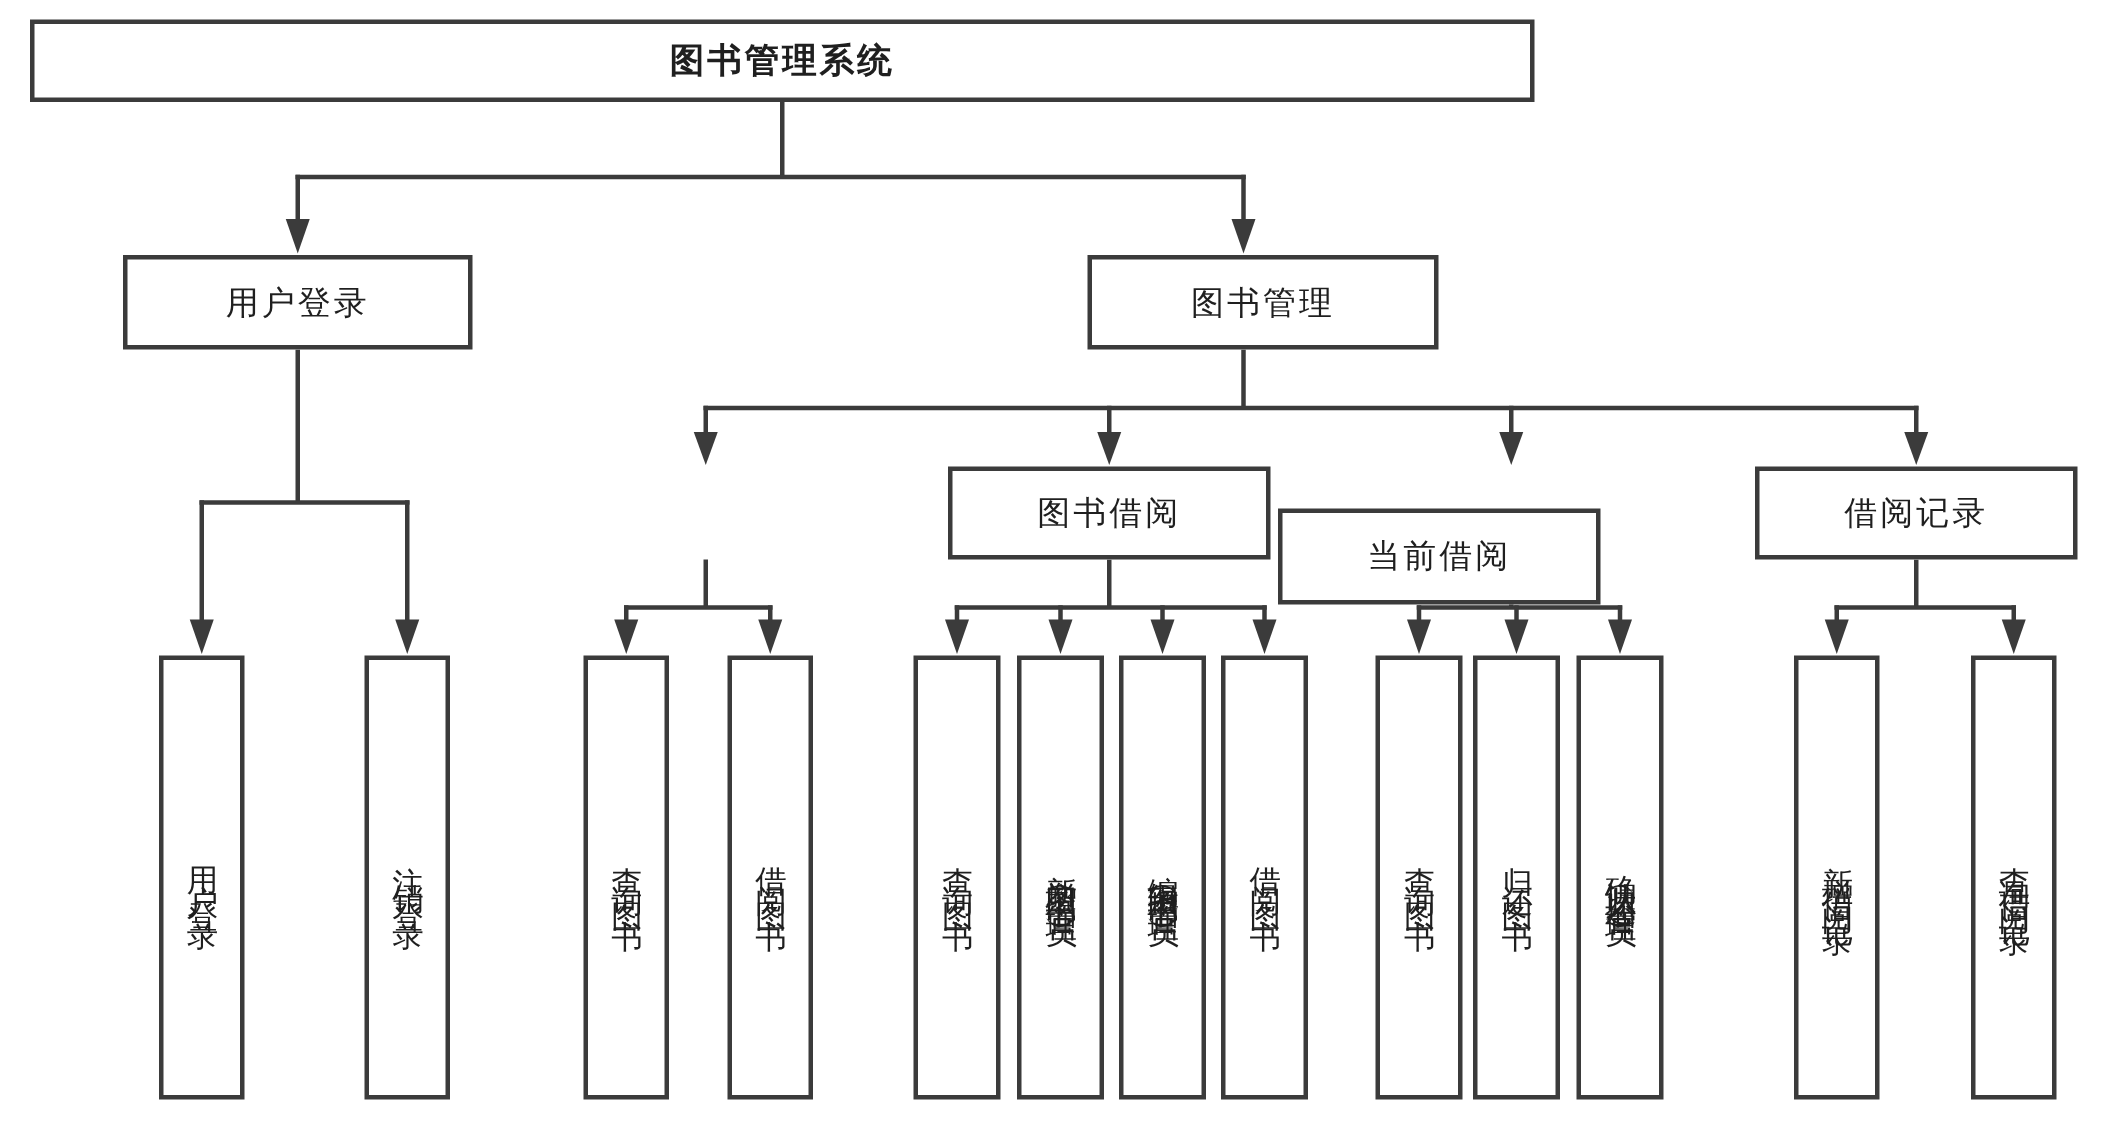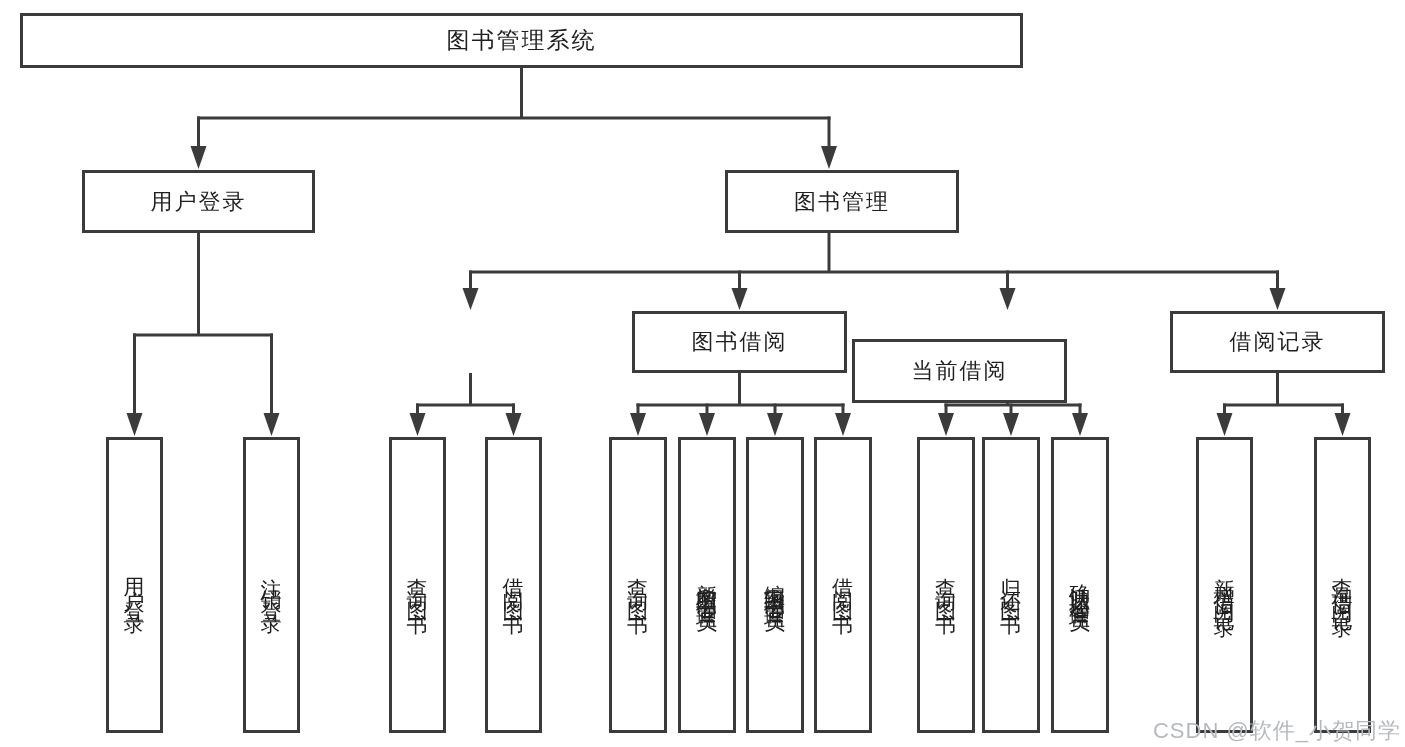--- a/index.html
+++ b/index.html
@@ -86,21 +86,21 @@
     <line x1="1011" y1="403.5" x2="1011" y2="416" fill="none"></line>
     <polygon points="1003,413 1019,413 1011,436" stroke="none"></polygon>
     <line x1="1080" y1="403.5" x2="1080" y2="416" fill="none"></line>
     <polygon points="1072,413 1088,413 1080,436" stroke="none"></polygon>
     <line x1="1224.5" y1="403.5" x2="1224.5" y2="416" fill="none"></line>
     <polygon points="1216.5,413 1232.5,413 1224.5,436" stroke="none"></polygon>
     <line x1="1342.5" y1="403.5" x2="1342.5" y2="416" fill="none"></line>
     <polygon points="1334.5,413 1350.5,413 1342.5,436" stroke="none"></polygon>
   </svg>
 
-  <div class="box" style="left:20px;top:13px;width:1003px;height:55px;">
+  <div class="box" style="left:20px;top:13px;width:1003px;height:55px;font-weight:bold;">
     <span class="root-label">图书管理系统</span>
   </div>
 
   <div class="box" style="left:82px;top:170px;width:233px;height:63px;">
     <span class="hlabel">用户登录</span>
   </div>
   <div class="box" style="left:712px;top:170px;width:234px;height:63px;margin-left:13px;">
     <span class="hlabel">图书管理</span>
   </div>
 
@@ -151,15 +151,14 @@
     <span class="vtext vlong">确认归还（管理员）</span>
   </div>
 
   <div class="box" style="left:1196px;top:437px;width:57px;height:296px;">
     <span class="vtext vmed">新增借阅记录</span>
   </div>
   <div class="box" style="left:1314px;top:437px;width:57px;height:296px;">
     <span class="vtext vmed">查询借阅记录</span>
   </div>
 
-  <div class="watermark">CSDN @软件_小贺同学</div>
 
 </div>
 
 </body></html>

